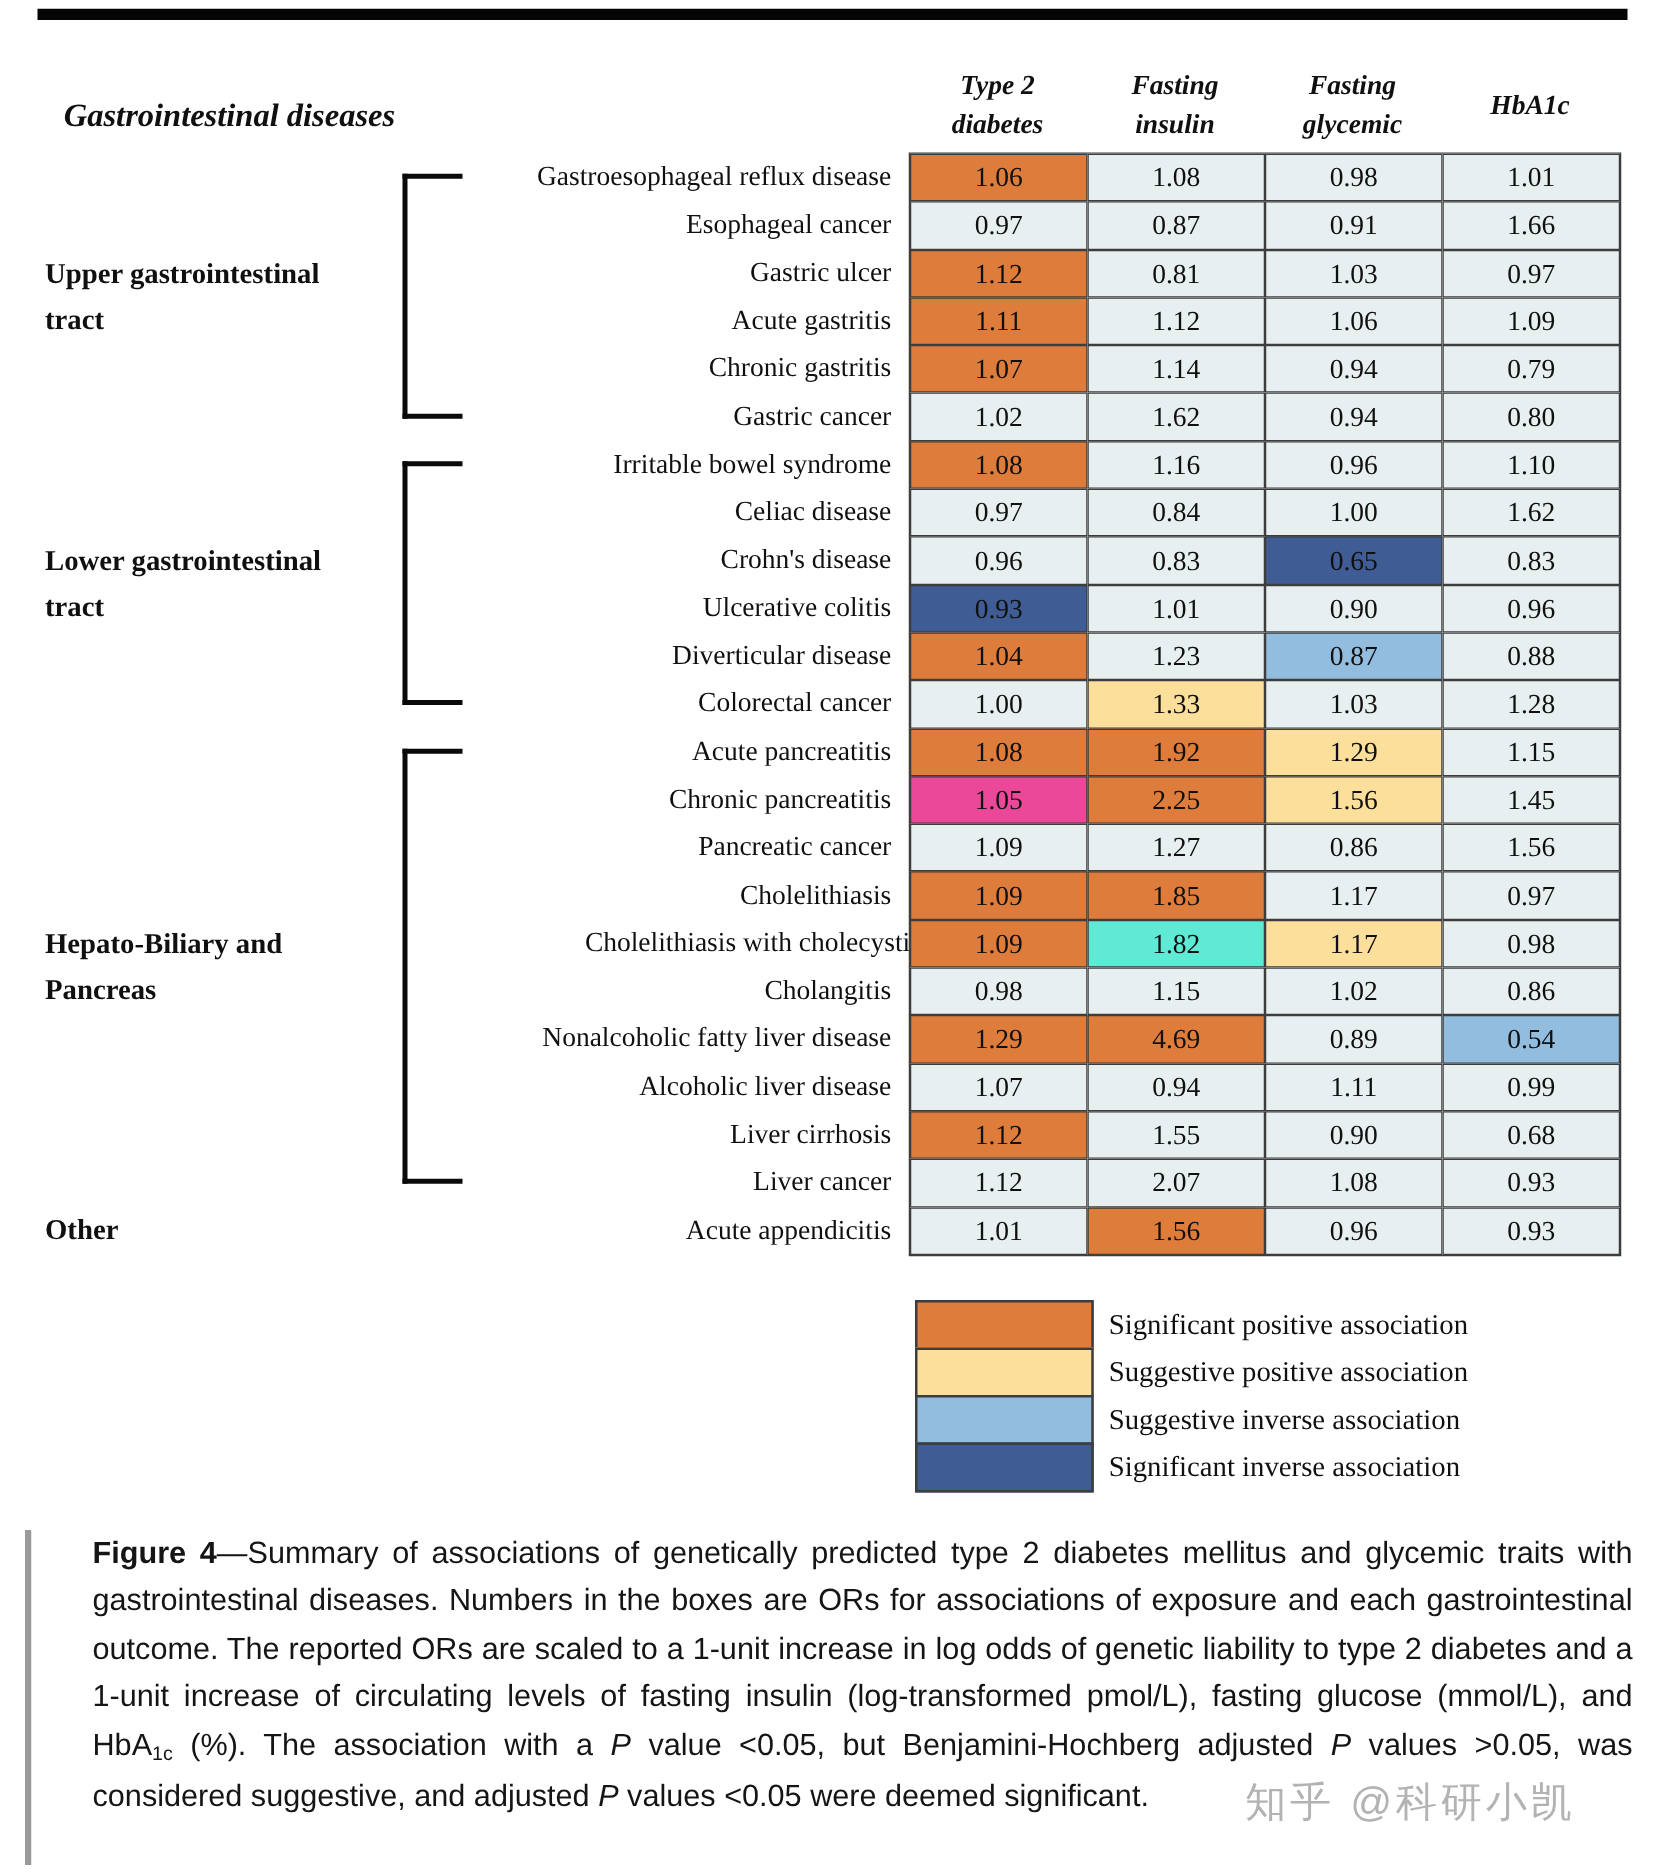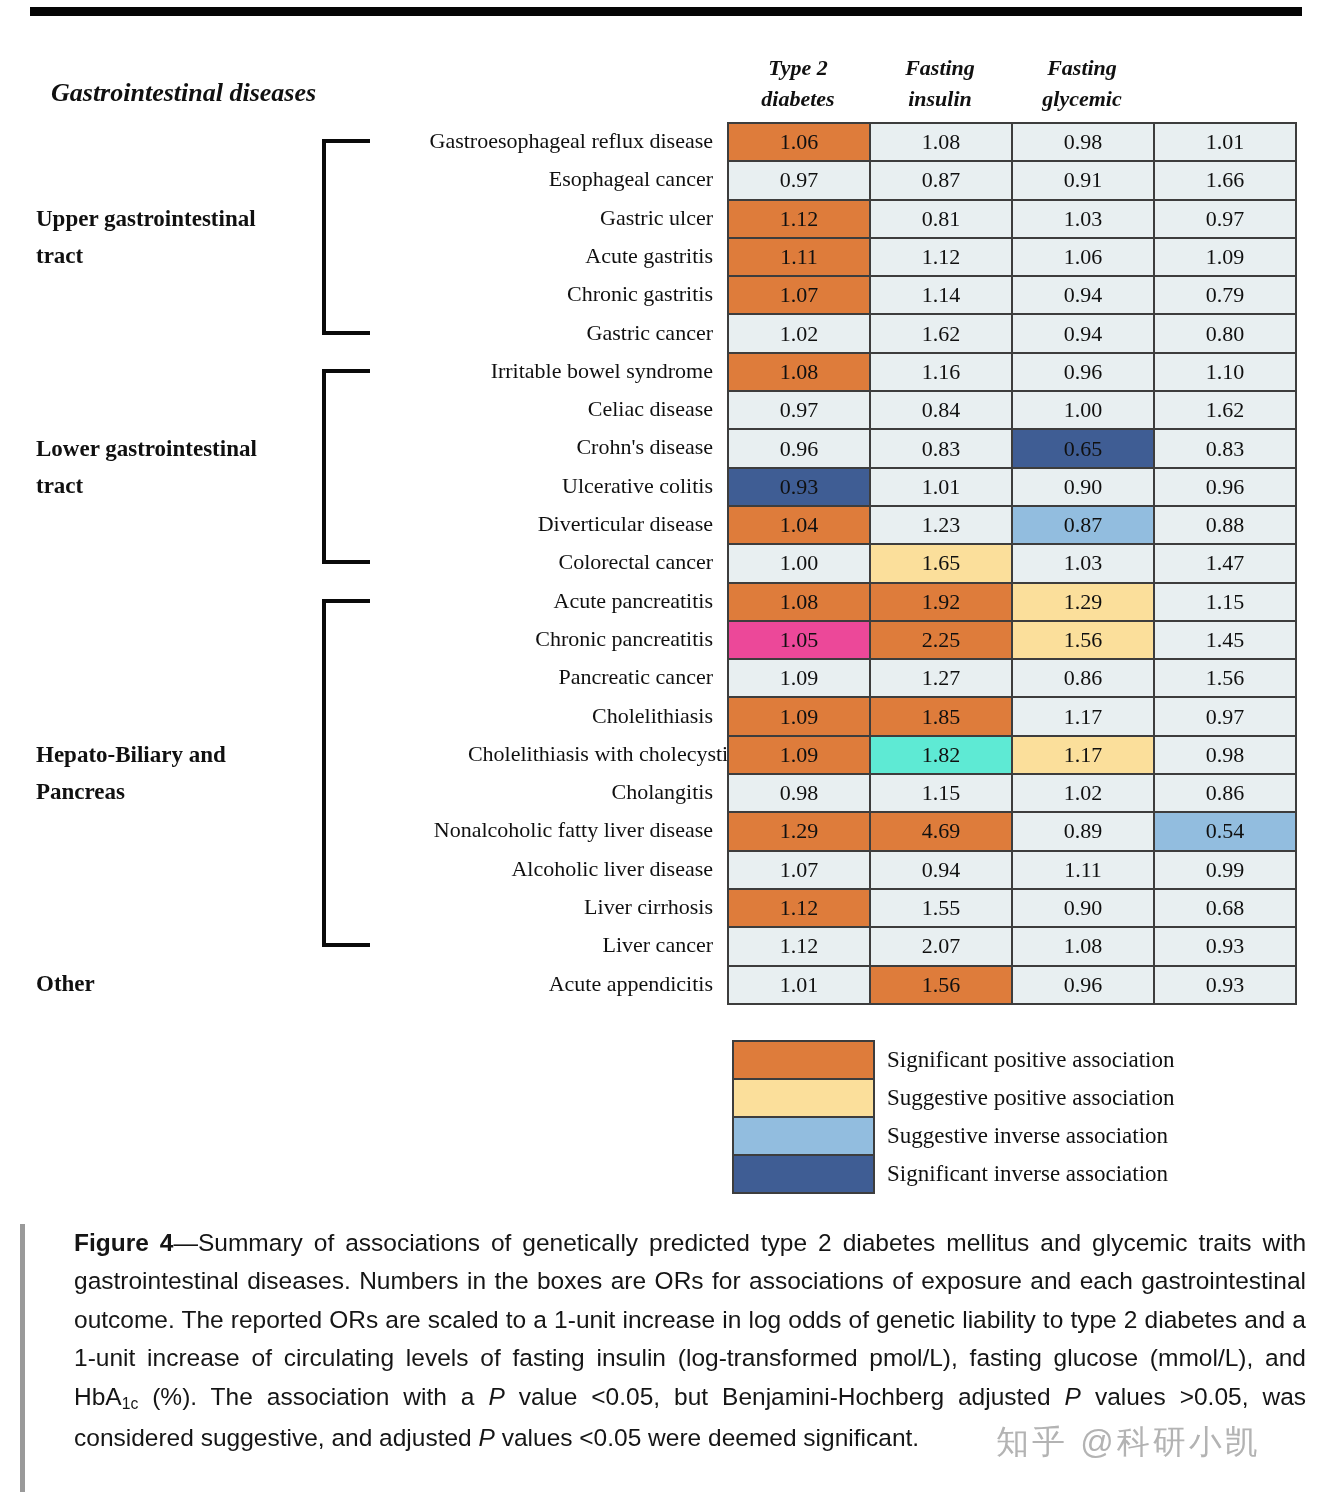--- a/index.html
+++ b/index.html
@@ -56,20 +56,24 @@
     <div>Type 2</div>
     <div>diabetes</div>
   </div>
   <div class="col-header c1">
     <div>Fasting</div>
     <div>insulin</div>
   </div>
   <div class="col-header c2">
     <div>Fasting</div>
     <div>glycemic</div>
+  </div>
+  <div class="col-header c3">
+    <div>HbA1c</div>
+    <div></div>
   </div>
 
   <div id="brackets">
       <div class="bracket-part" style="left: 322px; top: 139.15px; width: 4px; height: 195.5px;"></div>
       <div class="bracket-part" style="left: 322px; top: 139.15px; width: 48px; height: 4px;"></div>
       <div class="bracket-part" style="left: 322px; top: 330.65px; width: 48px; height: 4px;"></div>
       <div class="bracket-part" style="left: 322px; top: 368.95px; width: 4px; height: 195.5px;"></div>
       <div class="bracket-part" style="left: 322px; top: 368.95px; width: 48px; height: 4px;"></div>
       <div class="bracket-part" style="left: 322px; top: 560.45px; width: 48px; height: 4px;"></div>
       <div class="bracket-part" style="left: 322px; top: 598.75px; width: 4px; height: 348.7px;"></div>
@@ -157,23 +161,23 @@
       <div class="cell" style="background: rgb(232, 239, 241);">0.83</div>
       <div class="cell" style="background: rgb(63, 93, 148);">0.93</div>
       <div class="cell" style="background: rgb(232, 239, 241);">1.01</div>
       <div class="cell" style="background: rgb(232, 239, 241);">0.90</div>
       <div class="cell" style="background: rgb(232, 239, 241);">0.96</div>
       <div class="cell" style="background: rgb(222, 124, 59);">1.04</div>
       <div class="cell" style="background: rgb(232, 239, 241);">1.23</div>
       <div class="cell" style="background: rgb(146, 189, 223);">0.87</div>
       <div class="cell" style="background: rgb(232, 239, 241);">0.88</div>
       <div class="cell" style="background: rgb(232, 239, 241);">1.00</div>
-      <div class="cell" style="background: rgb(251, 223, 155);">1.65</div>
+      <div class="cell" style="background: rgb(251, 223, 155);">1.33</div>
       <div class="cell" style="background: rgb(232, 239, 241);">1.03</div>
-      <div class="cell" style="background: rgb(232, 239, 241);">1.47</div>
+      <div class="cell" style="background: rgb(232, 239, 241);">1.28</div>
       <div class="cell" style="background: rgb(222, 124, 59);">1.08</div>
       <div class="cell" style="background: rgb(222, 124, 59);">1.92</div>
       <div class="cell" style="background: rgb(251, 223, 155);">1.29</div>
       <div class="cell" style="background: rgb(232, 239, 241);">1.15</div>
       <div class="cell" style="background: #ec4899;">1.05</div>
       <div class="cell" style="background: rgb(222, 124, 59);">2.25</div>
       <div class="cell" style="background: rgb(251, 223, 155);">1.56</div>
       <div class="cell" style="background: rgb(232, 239, 241);">1.45</div>
       <div class="cell" style="background: rgb(232, 239, 241);">1.09</div>
       <div class="cell" style="background: rgb(232, 239, 241);">1.27</div>

